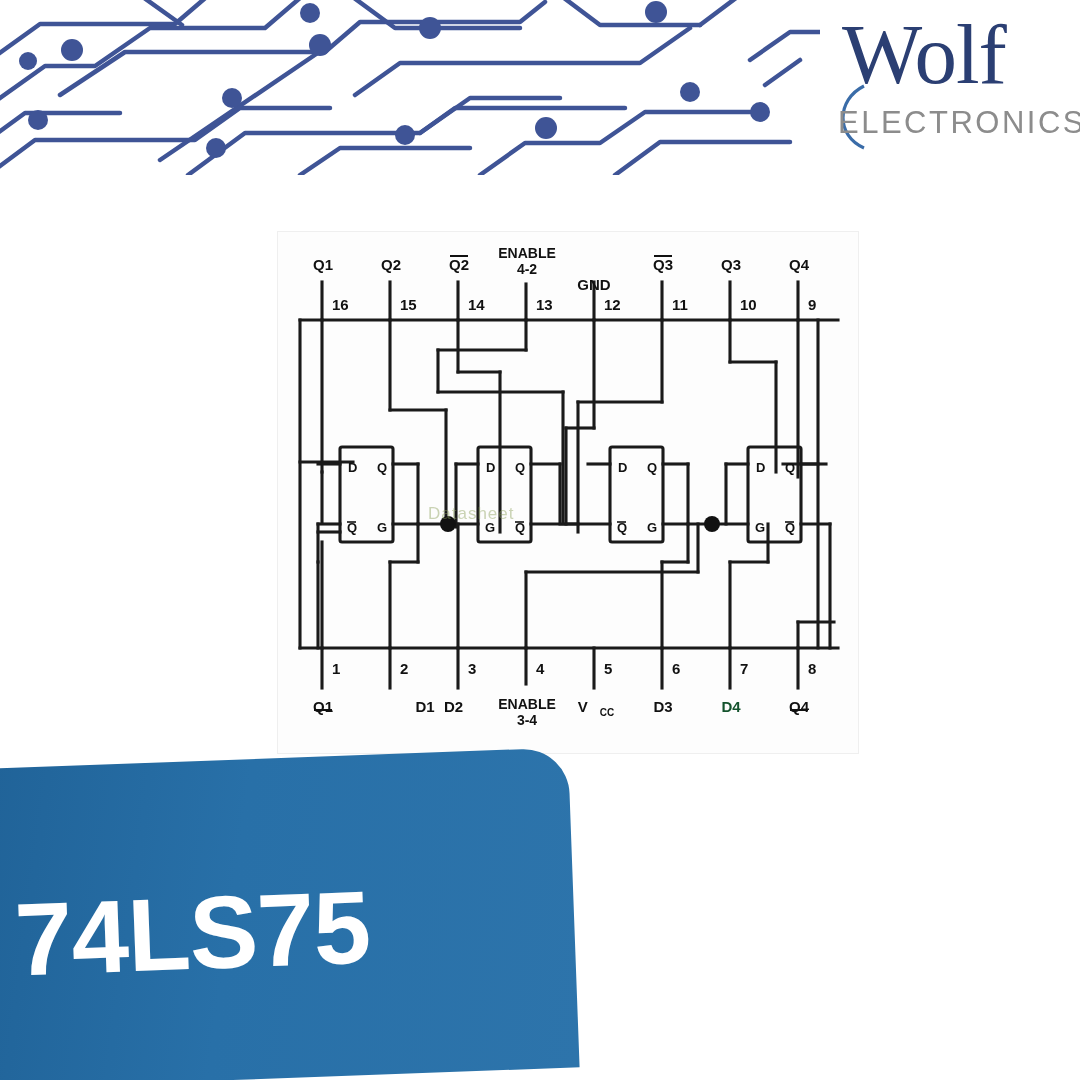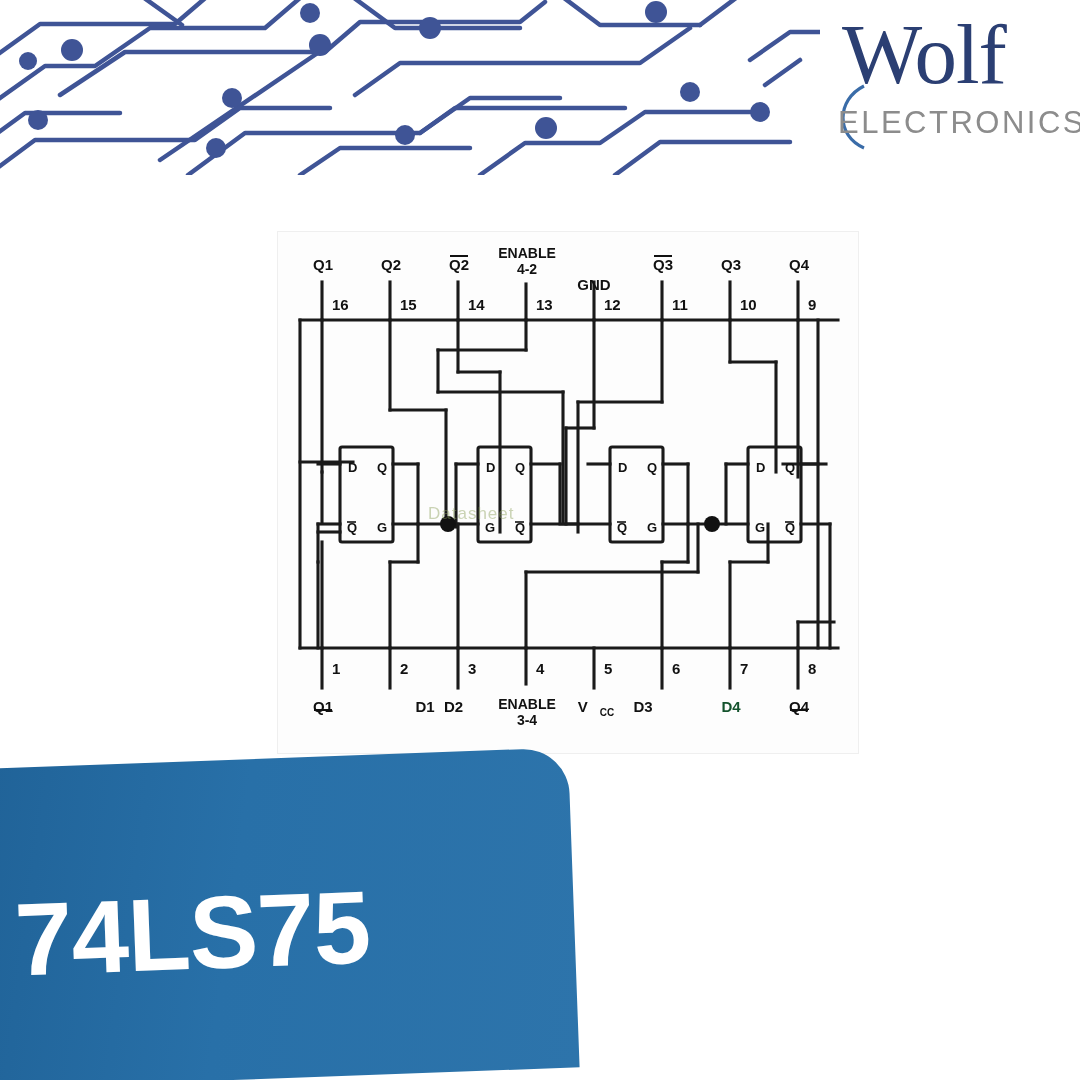--- a/index.html
+++ b/index.html
@@ -313,21 +313,21 @@
     <div style="position:absolute;left:166px;top:466px;width:30px;text-align:left;font-size:15px;font-weight:bold;color:#111;">
       <span>D2</span>
     </div>
     <div style="position:absolute;left:216px;top:464px;width:66px;text-align:center;font-size:14px;font-weight:bold;color:#111;line-height:1.15;">
       <span>ENABLE</span><br>
       <span>3-4</span>
     </div>
     <div style="position:absolute;left:298px;top:466px;width:40px;text-align:center;font-size:15px;font-weight:bold;color:#111;">
       <span>V</span><sub style="font-size:10px;margin-left:12px;">CC</sub>
     </div>
-    <div style="position:absolute;left:350px;top:466px;width:30px;text-align:center;font-size:15px;font-weight:bold;color:#111;">
+    <div style="position:absolute;left:370px;top:466px;width:30px;text-align:center;font-size:15px;font-weight:bold;color:#111;">
       <span>D3</span>
     </div>
     <div style="position:absolute;left:438px;top:466px;width:30px;text-align:center;font-size:15px;font-weight:bold;color:#14532d;">
       <span>D4</span>
     </div>
     <div style="position:absolute;left:506px;top:466px;width:30px;text-align:center;font-size:15px;font-weight:bold;color:#111;">
       <span>Q4</span>
     </div>
 
     <div class="wm">Datasheet</div>

